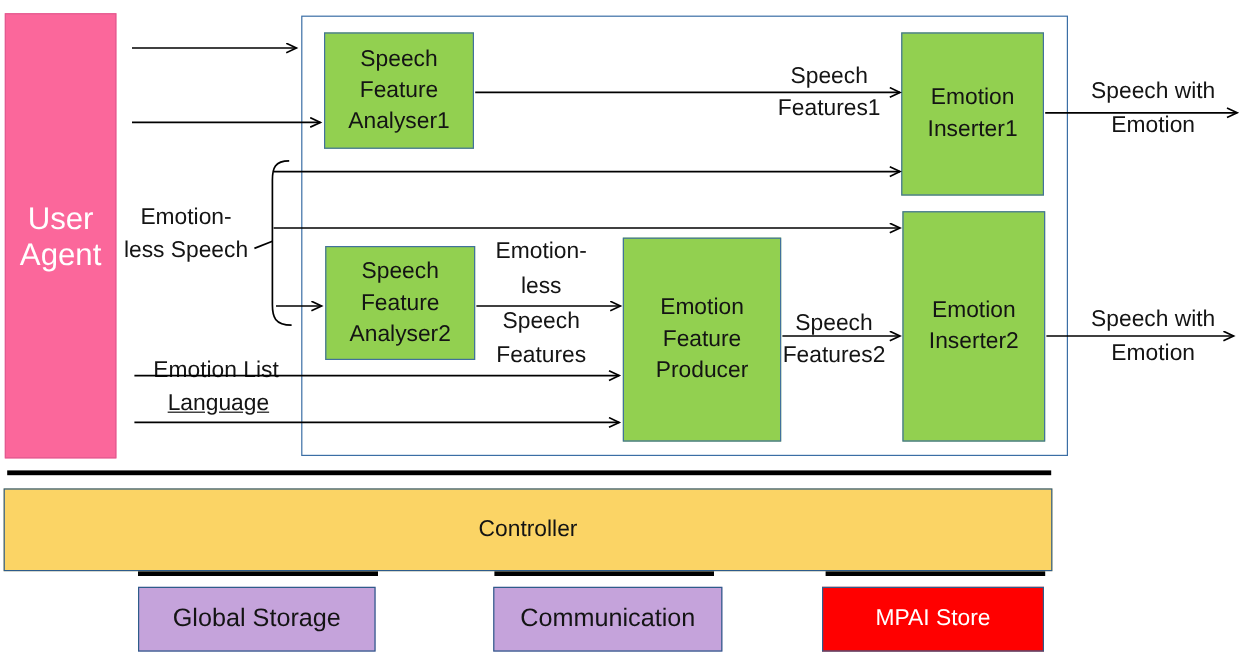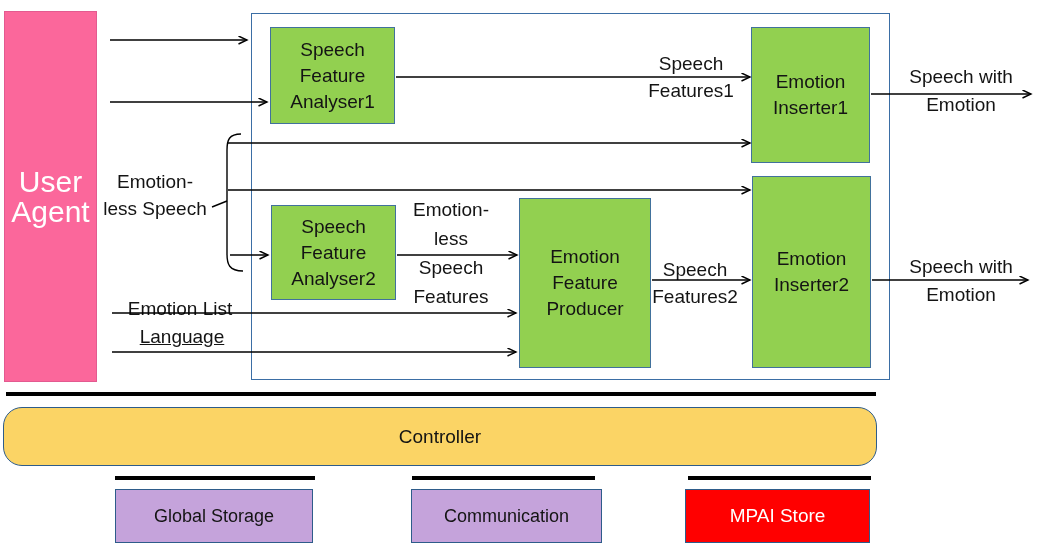--- a/index.html
+++ b/index.html
@@ -6,23 +6,23 @@
   .canvas{
     position:relative;width:1038px;height:547px;background:#ffffff;
     font-family:"Liberation Sans",sans-serif;color:#141414;overflow:hidden;
   }
   .box{
     position:absolute;box-sizing:border-box;display:flex;align-items:center;
     justify-content:center;text-align:center;white-space:pre-line;
   }
   .module{background:#92D050;border:1.5px solid #41719C;font-size:19px;line-height:26px;}
   .frame{position:absolute;box-sizing:border-box;border:1.5px solid #3B6EA5;background:transparent;}
-  .user-agent{background:#FB679B;border:1px solid #e35a90;color:#ffffff;font-size:30px;line-height:30px;justify-content:center;}
+  .user-agent{background:#FB679B;border:1px solid #e35a90;color:#ffffff;font-size:26px;line-height:30px;justify-content:center;}
   .controller{background:#FBD465;border:1.5px solid #2E5C8A;font-size:19px;}
-  .storage{background:#C5A3DB;border:1.5px solid #2E5C8A;font-size:18px;}
+  .storage{background:#C5A3DB;border:1.5px solid #2E5C8A;font-size:21px;}
   .mpai{background:#FF0000;border:1.5px solid #2E5C8A;color:#ffffff;font-size:19px;}
   .label{position:absolute;text-align:center;white-space:pre-line;font-size:19px;line-height:27px;}
   .divider{position:absolute;background:#000000;height:4px;}
   svg.overlay{position:absolute;left:0;top:0;pointer-events:none;}
   svg.overlay path{stroke:#000000;stroke-width:1.4;fill:none;}
 </style>
 </head>
 <body>
 
 <div class="canvas">
@@ -73,21 +73,21 @@
   <div class="label" style="left:881px;top:63px;width:160px;line-height:28px;">Speech with
 Emotion</div>
   <div class="label" style="left:881px;top:253px;width:160px;line-height:28px;">Speech with
 Emotion</div>
 
   <div class="divider" style="left:6px;top:392px;width:870px;"></div>
   <div class="divider" style="left:115px;top:476px;width:200px;"></div>
   <div class="divider" style="left:412px;top:476px;width:183px;"></div>
   <div class="divider" style="left:688px;top:476px;width:183px;"></div>
 
-  <div class="box controller" style="left:3px;top:407px;width:874px;height:59px;border-radius:19px;">
+  <div class="box controller" style="left:3px;top:407px;width:874px;height:69px;">
     <span>Controller</span>
   </div>
   <div class="box storage" style="left:115px;top:489px;width:198px;height:54px;">
     <span>Global Storage</span>
   </div>
   <div class="box storage" style="left:411px;top:489px;width:191px;height:54px;">
     <span>Communication</span>
   </div>
   <div class="box mpai" style="left:685px;top:489px;width:185px;height:54px;justify-content:center;">
     <span>MPAI Store</span>

